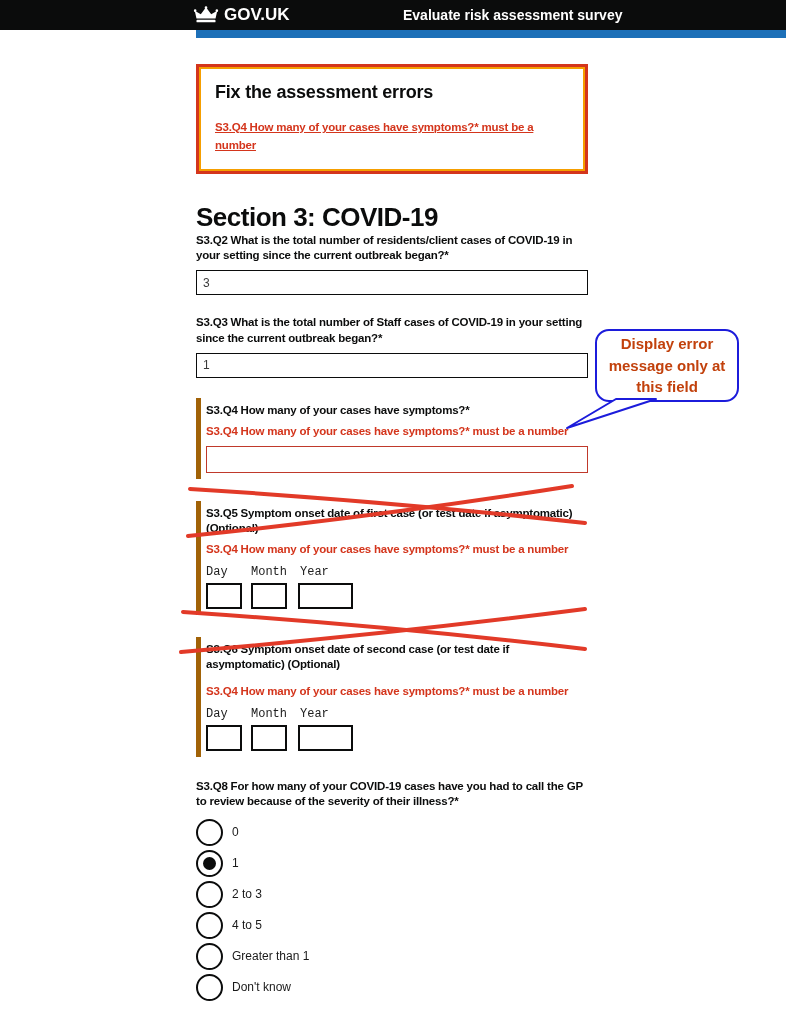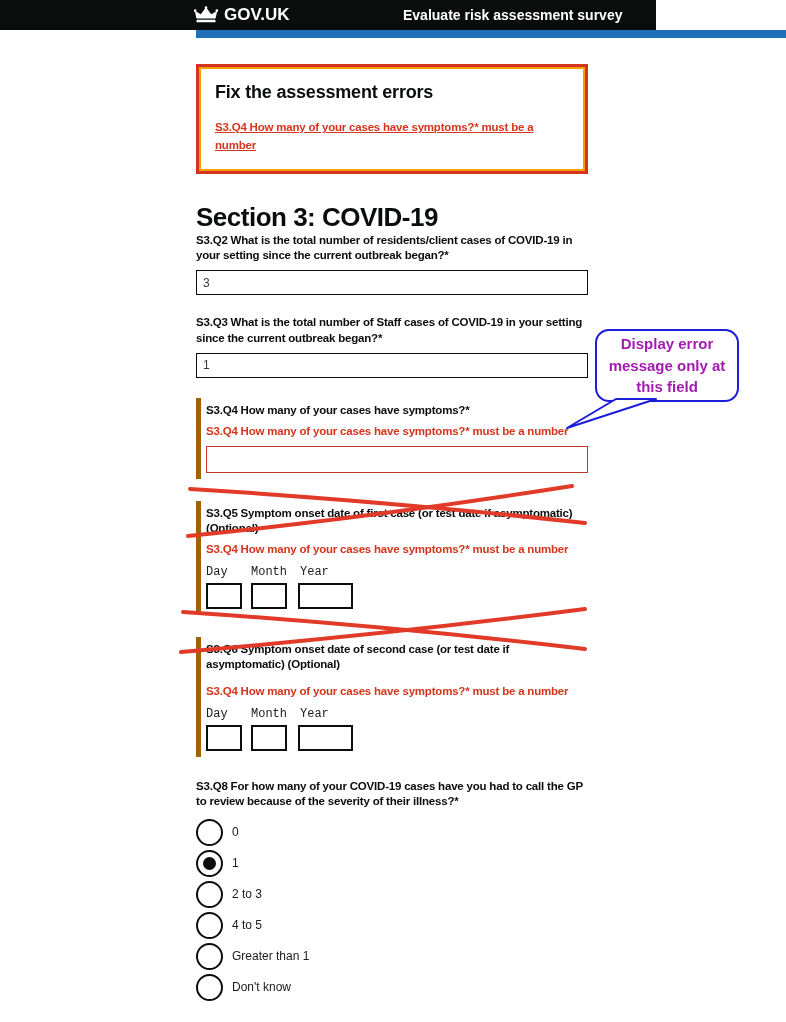--- a/index.html
+++ b/index.html
@@ -2,21 +2,21 @@
 <html><head>
 <meta charset="utf-8">
 <style>
   * { margin:0; padding:0; box-sizing:border-box; }
   html,body { background:#ffffff; }
   body {
     width:786px; height:1022px; position:relative; overflow:hidden;
     font-family:"Liberation Sans", sans-serif; color:#0b0c0c;
   }
   
-  .govuk-header { position:absolute; top:0; left:0; width:656px; height:30px; background:#0b0c0c; }
+  .govuk-header { position:absolute; top:0; left:0; width:786px; height:30px; background:#0b0c0c; }
   .header-inner { position:absolute; left:193px; top:0; height:30px; display:flex; align-items:center; }
   .crown { display:inline-flex; margin-right:5px; }
   .logo-text { color:#fff; font-weight:bold; font-size:17px; letter-spacing:0; }
   .service-name { position:absolute; left:403px; top:0; height:30px; line-height:30px; color:#fff; font-weight:bold; font-size:14px; }
   .blue-bar { position:absolute; top:30px; left:196px; width:590px; height:8px; background:#1d70b8; }
 
   
   .main { position:absolute; left:196px; top:64px; width:392px; }
 
   .error-summary {
@@ -53,21 +53,21 @@
   .radio-outer { width:27px; height:27px; border:2px solid #0b0c0c; border-radius:50%; display:flex; align-items:center; justify-content:center; flex:0 0 27px; background:#fff; }
   .radio-dot { width:13px; height:13px; border-radius:50%; background:transparent; }
   .radio-row.selected .radio-dot { background:#0b0c0c; }
   .radio-label { margin-left:9px; font-size:12px; color:#1a1a1a; }
 
   
   .annotation-bubble {
     position:absolute; left:595px; top:329px; width:144px; height:73px; z-index:4;
     background:#fff; border:2px solid #1c1cdb; border-radius:14px;
     display:flex; align-items:center; justify-content:center; text-align:center;
-    color:#a21caf; font-weight:bold; font-size:15px; line-height:1.43; padding:2px 6px;
+    color:#c2410c; font-weight:bold; font-size:15px; line-height:1.43; padding:2px 6px;
   }
   .annotation-overlay { position:absolute; left:0; top:0; width:786px; height:1022px; z-index:5; pointer-events:none; }
 </style>
 </head>
 <body>
 
 <div class="govuk-header">
   <div class="header-inner">
     <span class="crown">
       <svg width="26" height="18" viewBox="0 0 30 20" aria-hidden="true">

